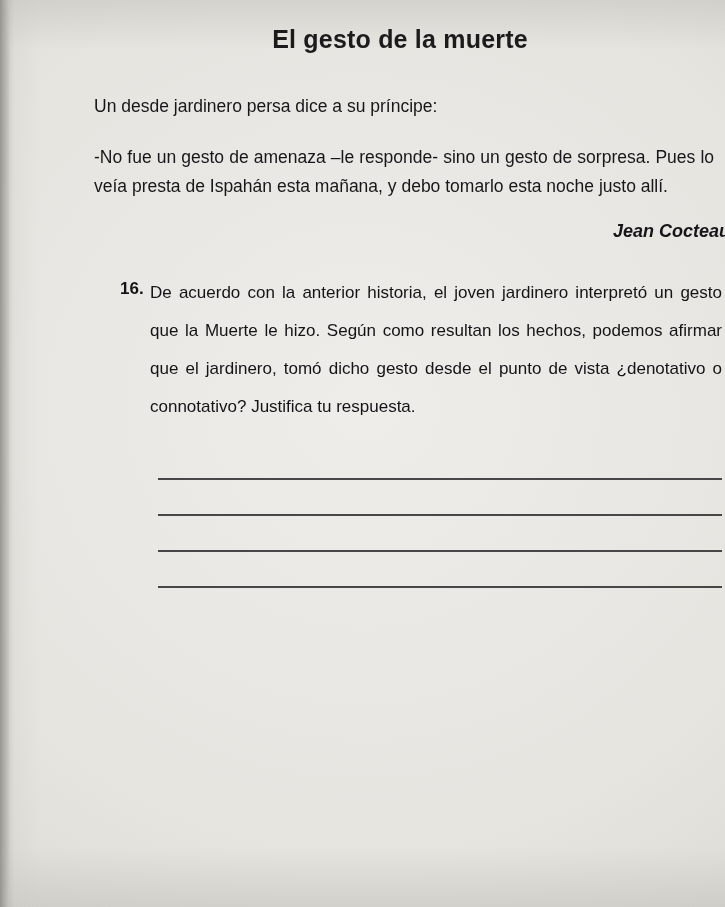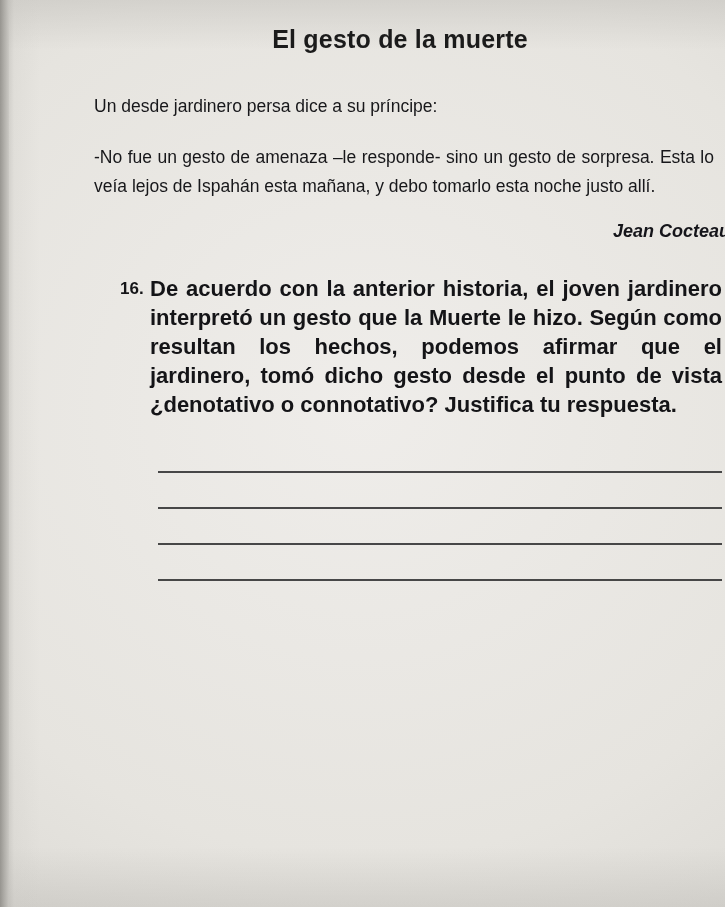--- a/index.html
+++ b/index.html
@@ -78,26 +78,25 @@
   }
   .q-num {
     font-size: 17px;
     font-weight: bold;
     color: #141417;
     line-height: 29px;
     width: 30px;
     flex: 0 0 30px;
   }
   .q-text {
-    font-size: 22px;
-    line-height: 29px;
+    font-size: 17px;
+    line-height: 38px;
     color: #141417;
     text-align: justify;
     text-justify: inter-word;
-    font-weight: bold;
   }
   .answer-lines {
     margin: 18px 0 0 0;
     padding-left: 110px;
     padding-right: 30px;
   }
   .answer-line {
     height: 34px;
     border-bottom: 2px solid #2a2a2c;
     opacity: .85;
@@ -109,21 +108,21 @@
 
 <div class="page">
   <div class="left-edge"></div>
 
   <div class="content">
 
     <h1 class="title">El gesto de la muerte</h1>
 
     <div class="body-col">
       <p class="para first">Un desde jardinero persa dice a su príncipe:</p>
-      <p class="para">-No fue un gesto de amenaza –le responde- sino un gesto  de sorpresa. Esta lo veía lejos de Ispahán esta mañana, y debo tomarlo esta noche justo allí.</p>
+      <p class="para">-No fue un gesto de amenaza –le responde- sino un gesto  de sorpresa. Pues lo veía presta de Ispahán esta mañana, y debo tomarlo esta noche justo allí.</p>
     </div>
 
     <div class="author">Jean Cocteau</div>
 
     <div class="question">
       <div class="q-num">16.</div>
       <div class="q-text">De acuerdo con la anterior historia, el joven jardinero interpretó un gesto que la Muerte le hizo. Según como resultan los hechos, podemos afirmar que el jardinero, tomó dicho gesto desde el punto de vista ¿denotativo o connotativo? Justifica tu respuesta.</div>
     </div>
 
     <div class="answer-lines">

